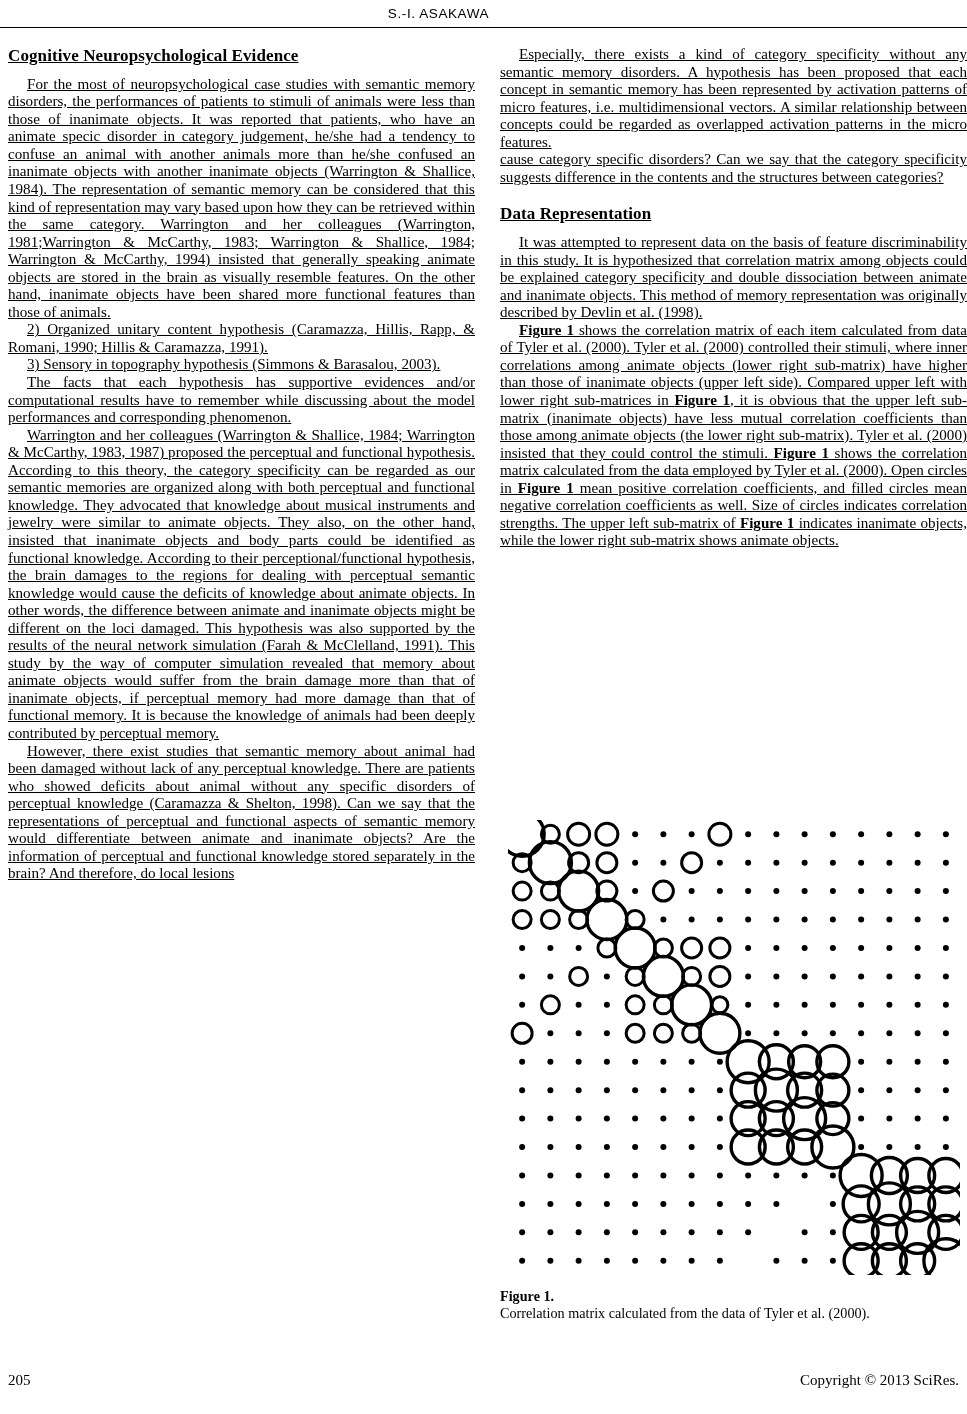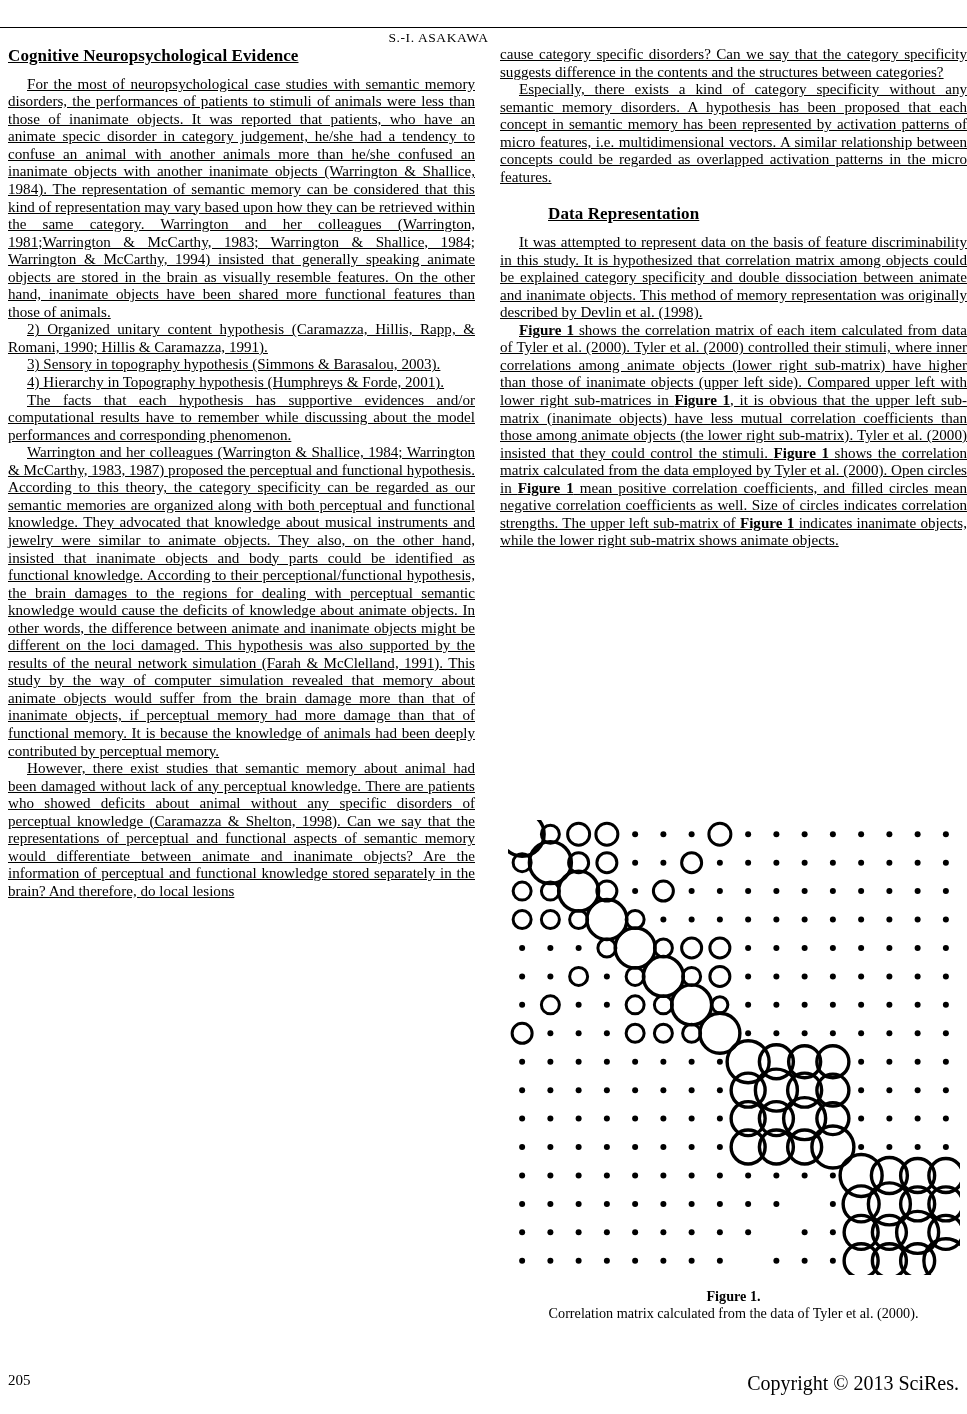--- a/index.html
+++ b/index.html
@@ -18,22 +18,21 @@
 
   
   .running-head {
     position: absolute;
     top: 6px;
     left: 0;
     width: 877px;
     text-align: center;
     font-size: 13.5px;
     letter-spacing: 0.6px;
-    font-family: Liberation Serif, serif;
-    margin-top: 24px;
+    font-family: Liberation Sans, sans-serif;
   }
   .head-rule {
     position: absolute;
     top: 27px;
     left: 0;
     width: 967px;
     height: 1px;
     background: #000;
   }
 
@@ -47,21 +46,21 @@
   .col-left  { left: 8px; }
   .col-right { left: 500px; }
 
   h2.sec-title {
     font-size: 17px;
     font-weight: bold;
     margin: 0 0 9px 0;
     line-height: 1.22;
     letter-spacing: 0.1px;
   }
-  h2.sec-title.spaced { margin-top: 18px; margin-left: 48px; }
+  h2.sec-title.spaced { margin-top: 18px; }
 
   p.body {
     margin: 0;
     font-size: 15.1px;
     line-height: 17.55px;
     text-align: justify;
     text-justify: inter-word;
     text-indent: 19px;
     hyphens: none;
   }
@@ -78,59 +77,57 @@
   }
   .matrix-svg { display: block; width: 452px; height: 455px; }
 
   .fig-caption {
     position: absolute;
     left: 500px;
     top: 1288px;
     width: 467px;
     font-size: 14.2px;
     line-height: 16.5px;
-    text-align: center;
   }
   .fig-caption .fig-label { font-weight: bold; display: block; }
   .fig-caption .fig-text  { display: block; }
 
   
   .footer-page {
     position: absolute;
     left: 8px;
     top: 1372px;
     font-size: 15px;
   }
   .footer-copy {
     position: absolute;
     right: 8px;
     top: 1372px;
-    font-size: 20px;
+    font-size: 15px;
   }
 </style>
 </head>
 <body>
 
 <div class="running-head">S.-I. ASAKAWA</div>
 <div class="head-rule"></div>
 
 <div class="col col-left">
   <h2 class="sec-title">Cognitive Neuropsychological Evidence</h2>
   <p class="body">For the most of neuropsychological case studies with semantic memory disorders, the performances of patients to stimuli of animals were less than those of inanimate objects. It was reported that patients, who have an animate specic disorder in category judgement, he/she had a tendency to confuse an animal with another animals more than he/she confused an inanimate objects with another inanimate objects (Warrington &amp; Shallice, 1984). The representation of semantic memory can be considered that this kind of representation may vary based upon how they can be retrieved within the same category. Warrington and her colleagues (Warrington, 1981;Warrington &amp; McCarthy, 1983; Warrington &amp; Shallice, 1984; Warrington &amp; McCarthy, 1994) insisted that generally speaking animate objects are stored in the brain as visually resemble features. On the other hand, inanimate objects have been shared more functional features than those of animals.</p>
   <p class="body">2) Organized unitary content hypothesis (Caramazza, Hillis, Rapp, &amp; Romani, 1990; Hillis &amp; Caramazza, 1991).</p>
   <p class="body">3) Sensory in topography hypothesis (Simmons &amp; Barasalou, 2003).</p>
-  <p class="body">4) Hierarchy in Topography hypothesis (Humphreys &amp; Forde, 2001).</p>
   <p class="body">The facts that each hypothesis has supportive evidences and/or computational results have to remember while discussing about the model performances and corresponding phenomenon.</p>
   <p class="body">Warrington and her colleagues (Warrington &amp; Shallice, 1984; Warrington &amp; McCarthy, 1983, 1987) proposed the perceptual and functional hypothesis. According to this theory, the category specificity can be regarded as our semantic memories are organized along with both perceptual and functional knowledge. They advocated that knowledge about musical instruments and jewelry were similar to animate objects. They also, on the other hand, insisted that inanimate objects and body parts could be identified as functional knowledge. According to their perceptional/functional hypothesis, the brain damages to the regions for dealing with perceptual semantic knowledge would cause the deficits of knowledge about animate objects. In other words, the difference between animate and inanimate objects might be different on the loci damaged. This hypothesis was also supported by the results of the neural network simulation (Farah &amp; McClelland, 1991). This study by the way of computer simulation revealed that memory about animate objects would suffer from the brain damage more than that of inanimate objects, if perceptual memory had more damage than that of functional memory. It is because the knowledge of animals had been deeply contributed by perceptual memory.</p>
   <p class="body">However, there exist studies that semantic memory about animal had been damaged without lack of any perceptual knowledge. There are patients who showed deficits about animal without any specific disorders of perceptual knowledge (Caramazza &amp; Shelton, 1998). Can we say that the representations of perceptual and functional aspects of semantic memory would differentiate between animate and inanimate objects? Are the information of perceptual and functional knowledge stored separately in the brain? And therefore, do local lesions</p>
 </div>
 
 <div class="col col-right">
+  <p class="body">Especially, there exists a kind of category specificity without any semantic memory disorders. A hypothesis has been proposed that each concept in semantic memory has been represented by activation patterns of micro features, i.e. multidimensional vectors. A similar relationship between concepts could be regarded as overlapped activation patterns in the micro features.</p>
   <p class="body noindent">cause category specific disorders? Can we say that the category specificity suggests difference in the contents and the structures between categories?</p>
-  <p class="body">Especially, there exists a kind of category specificity without any semantic memory disorders. A hypothesis has been proposed that each concept in semantic memory has been represented by activation patterns of micro features, i.e. multidimensional vectors. A similar relationship between concepts could be regarded as overlapped activation patterns in the micro features.</p>
   <h2 class="sec-title spaced">Data Representation</h2>
   <p class="body">It was attempted to represent data on the basis of feature discriminability in this study. It is hypothesized that correlation matrix among objects could be explained category specificity and double dissociation between animate and inanimate objects. This method of memory representation was originally described by Devlin et al. (1998).</p>
   <p class="body"><b class="fig-ref">Figure 1</b><span> shows the correlation matrix of each item calculated from data of Tyler et al. (2000). Tyler et al. (2000) controlled their stimuli, where inner correlations among animate objects (lower right sub-matrix) have higher than those of inanimate objects (upper left side). Compared upper left with lower right sub-matrices in </span><b class="fig-ref">Figure 1</b><span>, it is obvious that the upper left sub-matrix (inanimate objects) have less mutual correlation coefficients than those among animate objects (the lower right sub-matrix). Tyler et al. (2000) insisted that they could control the stimuli. </span><b class="fig-ref">Figure 1</b><span> shows the correlation matrix calculated from the data employed by Tyler et al. (2000). Open circles in </span><b class="fig-ref">Figure 1</b><span> mean positive correlation coefficients, and filled circles mean negative correlation coefficients as well. Size of circles indicates correlation strengths. The upper left sub-matrix of </span><b class="fig-ref">Figure 1</b><span> indicates inanimate objects, while the lower right sub-matrix shows animate objects.</span></p>
 </div>
 
 <div class="figure-wrap">
   <svg class="matrix-svg" id="matrix-svg" viewBox="0 0 452 455">
       <circle cx="14.13" cy="14.22" r="22" fill="none" stroke="#000000" stroke-width="3.4"></circle>
       <circle cx="42.38" cy="14.22" r="9" fill="none" stroke="#000000" stroke-width="3"></circle>
       <circle cx="70.63" cy="14.22" r="11" fill="none" stroke="#000000" stroke-width="3"></circle>

